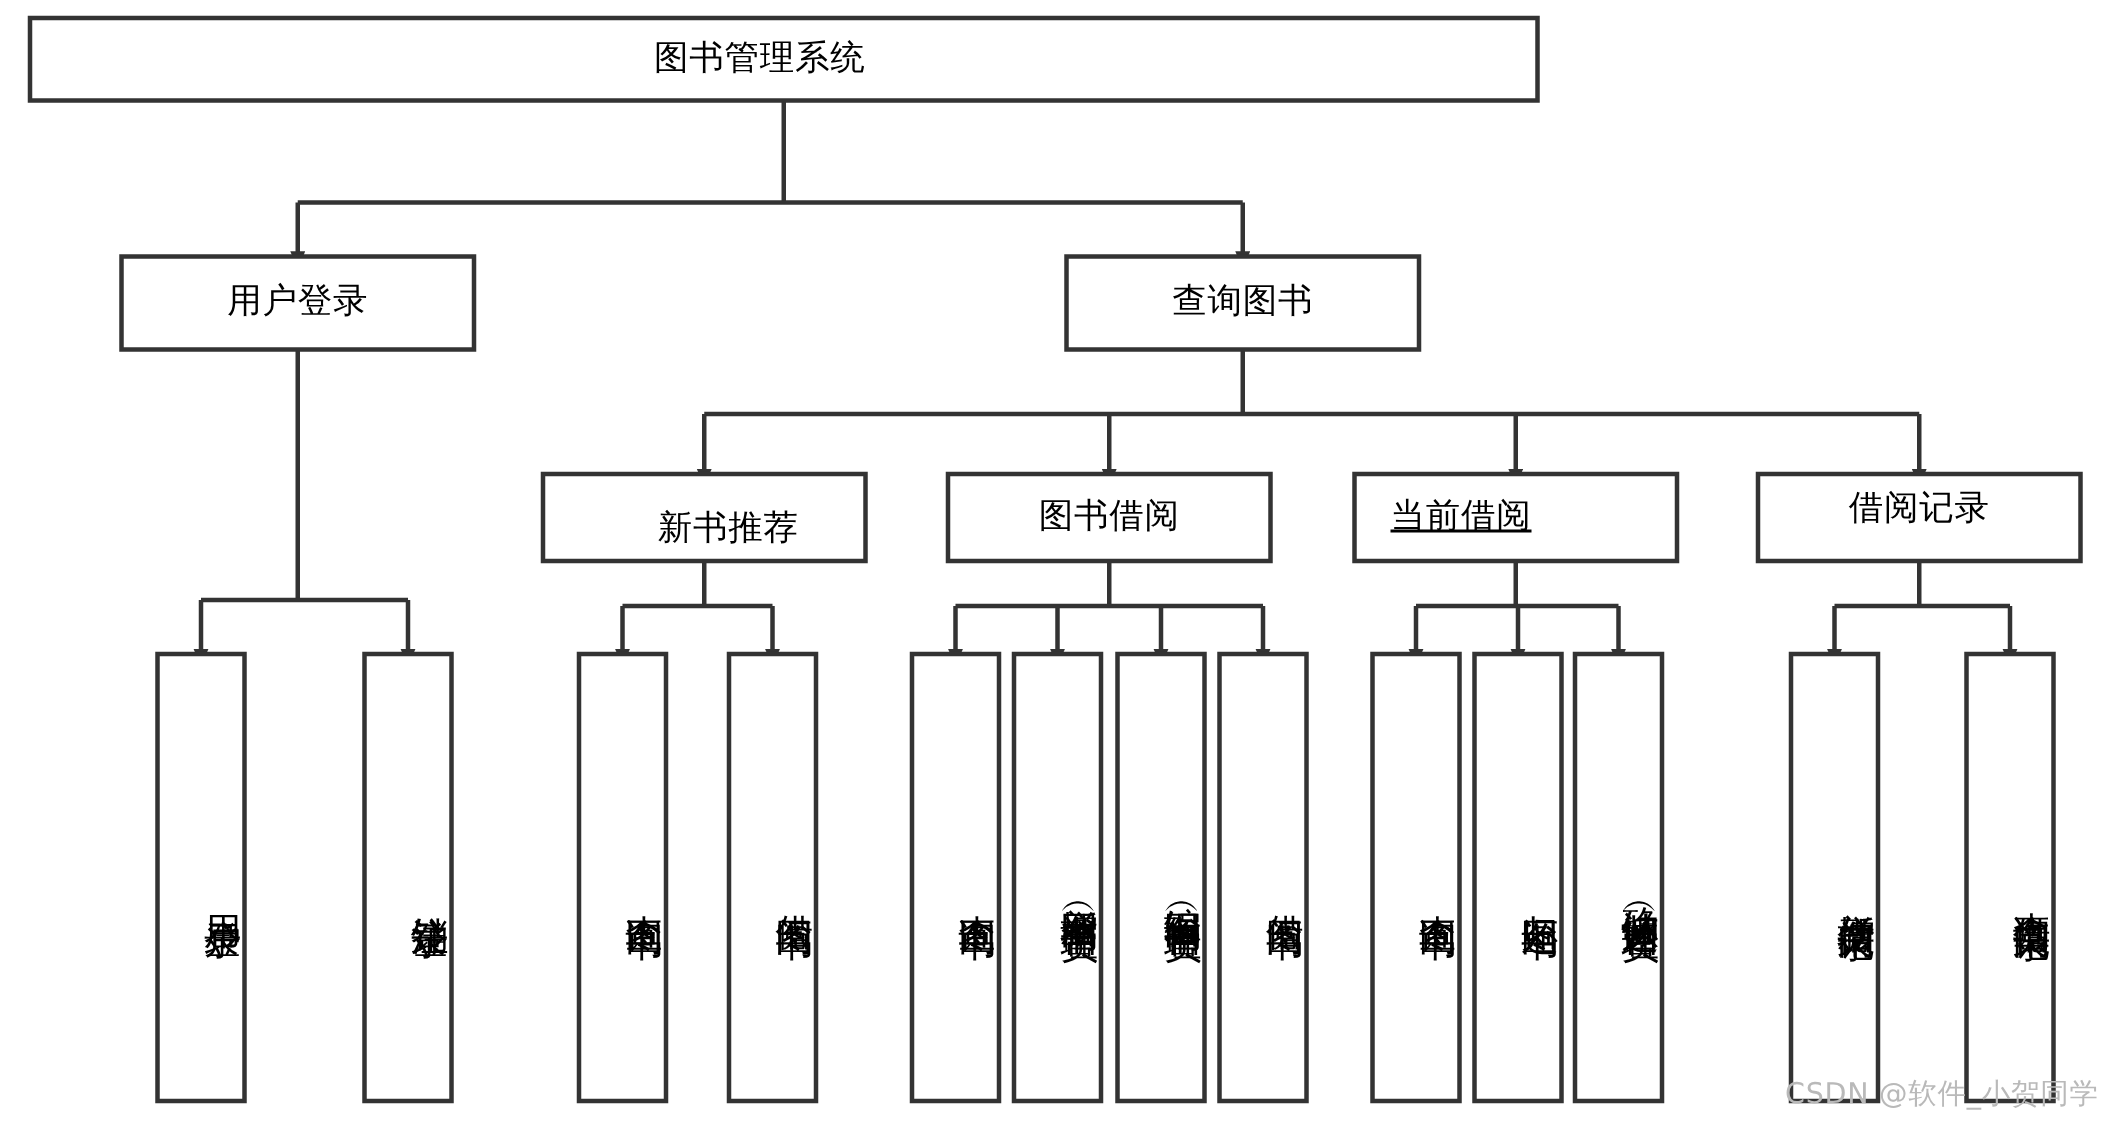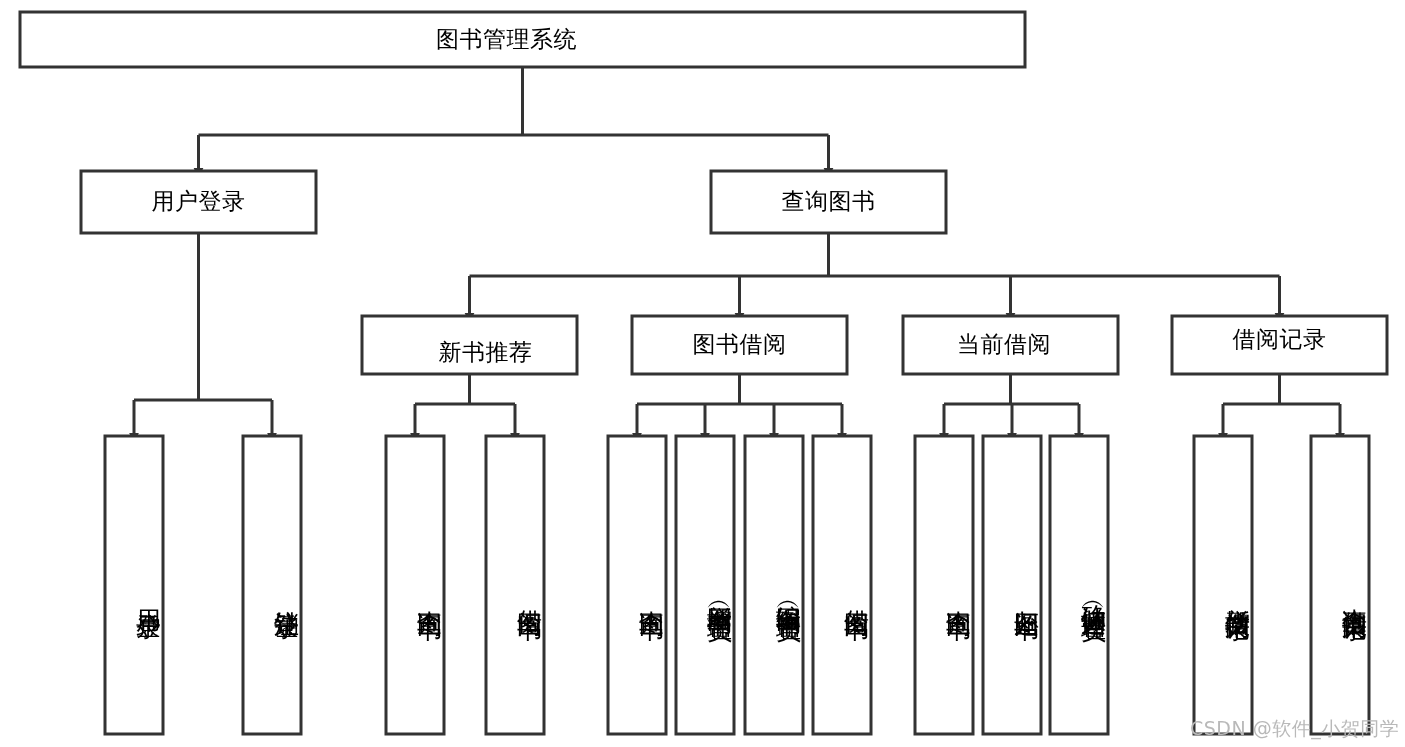--- a/index.html
+++ b/index.html
@@ -178,21 +178,21 @@
         <rect x="1311" y="436" width="58" height="298" class="hit"></rect>
       </g>
   </svg>
 
   <div id="labels-layer">
       <div class="node-label-h" style="left: 4px; top: 12px; width: 1005px; height: 55px;">图书管理系统</div>
       <div class="node-label-h" style="left: 81px; top: 171px; width: 235px; height: 62px;">用户登录</div>
       <div class="node-label-h" style="left: 711px; top: 171px; width: 235px; height: 62px;">查询图书</div>
       <div class="node-label-h" style="left: 378px; top: 316px; width: 215px; height: 74px;">新书推荐</div>
       <div class="node-label-h" style="left: 632px; top: 316px; width: 215px; height: 58px;">图书借阅</div>
-      <div class="node-label-h" style="left: 879px; top: 316px; width: 250px; height: 58px;">当前借阅</div>
+      <div class="node-label-h" style="left: 849px; top: 316px; width: 250px; height: 58px; text-decoration: underline;">当前借阅</div>
       <div class="node-label-h" style="left: 1172px; top: 316px; width: 215px; height: 47px;">借阅记录</div>
       <div class="node-label-v" style="left: 105px; top: 436px; width: 58px; height: 280px; padding-top: 18px;">用户登录</div>
       <div class="node-label-v" style="left: 243px; top: 436px; width: 58px; height: 280px; padding-top: 18px;">注销登录</div>
       <div class="node-label-v" style="left: 386px; top: 436px; width: 58px; height: 280px; padding-top: 18px;">查询图书</div>
       <div class="node-label-v" style="left: 486px; top: 436px; width: 58px; height: 280px; padding-top: 18px;">借阅图书</div>
       <div class="node-label-v" style="left: 608px; top: 436px; width: 58px; height: 280px; padding-top: 18px;">查询图书</div>
       <div class="node-label-v" style="left: 676px; top: 436px; width: 58px; height: 280px; padding-top: 18px;">新增图书（管理员）</div>
       <div class="node-label-v" style="left: 745px; top: 436px; width: 58px; height: 280px; padding-top: 18px;">编辑图书（管理员）</div>
       <div class="node-label-v" style="left: 813px; top: 436px; width: 58px; height: 280px; padding-top: 18px;">借阅图书</div>
       <div class="node-label-v" style="left: 915px; top: 436px; width: 58px; height: 280px; padding-top: 18px;">查询图书</div>

